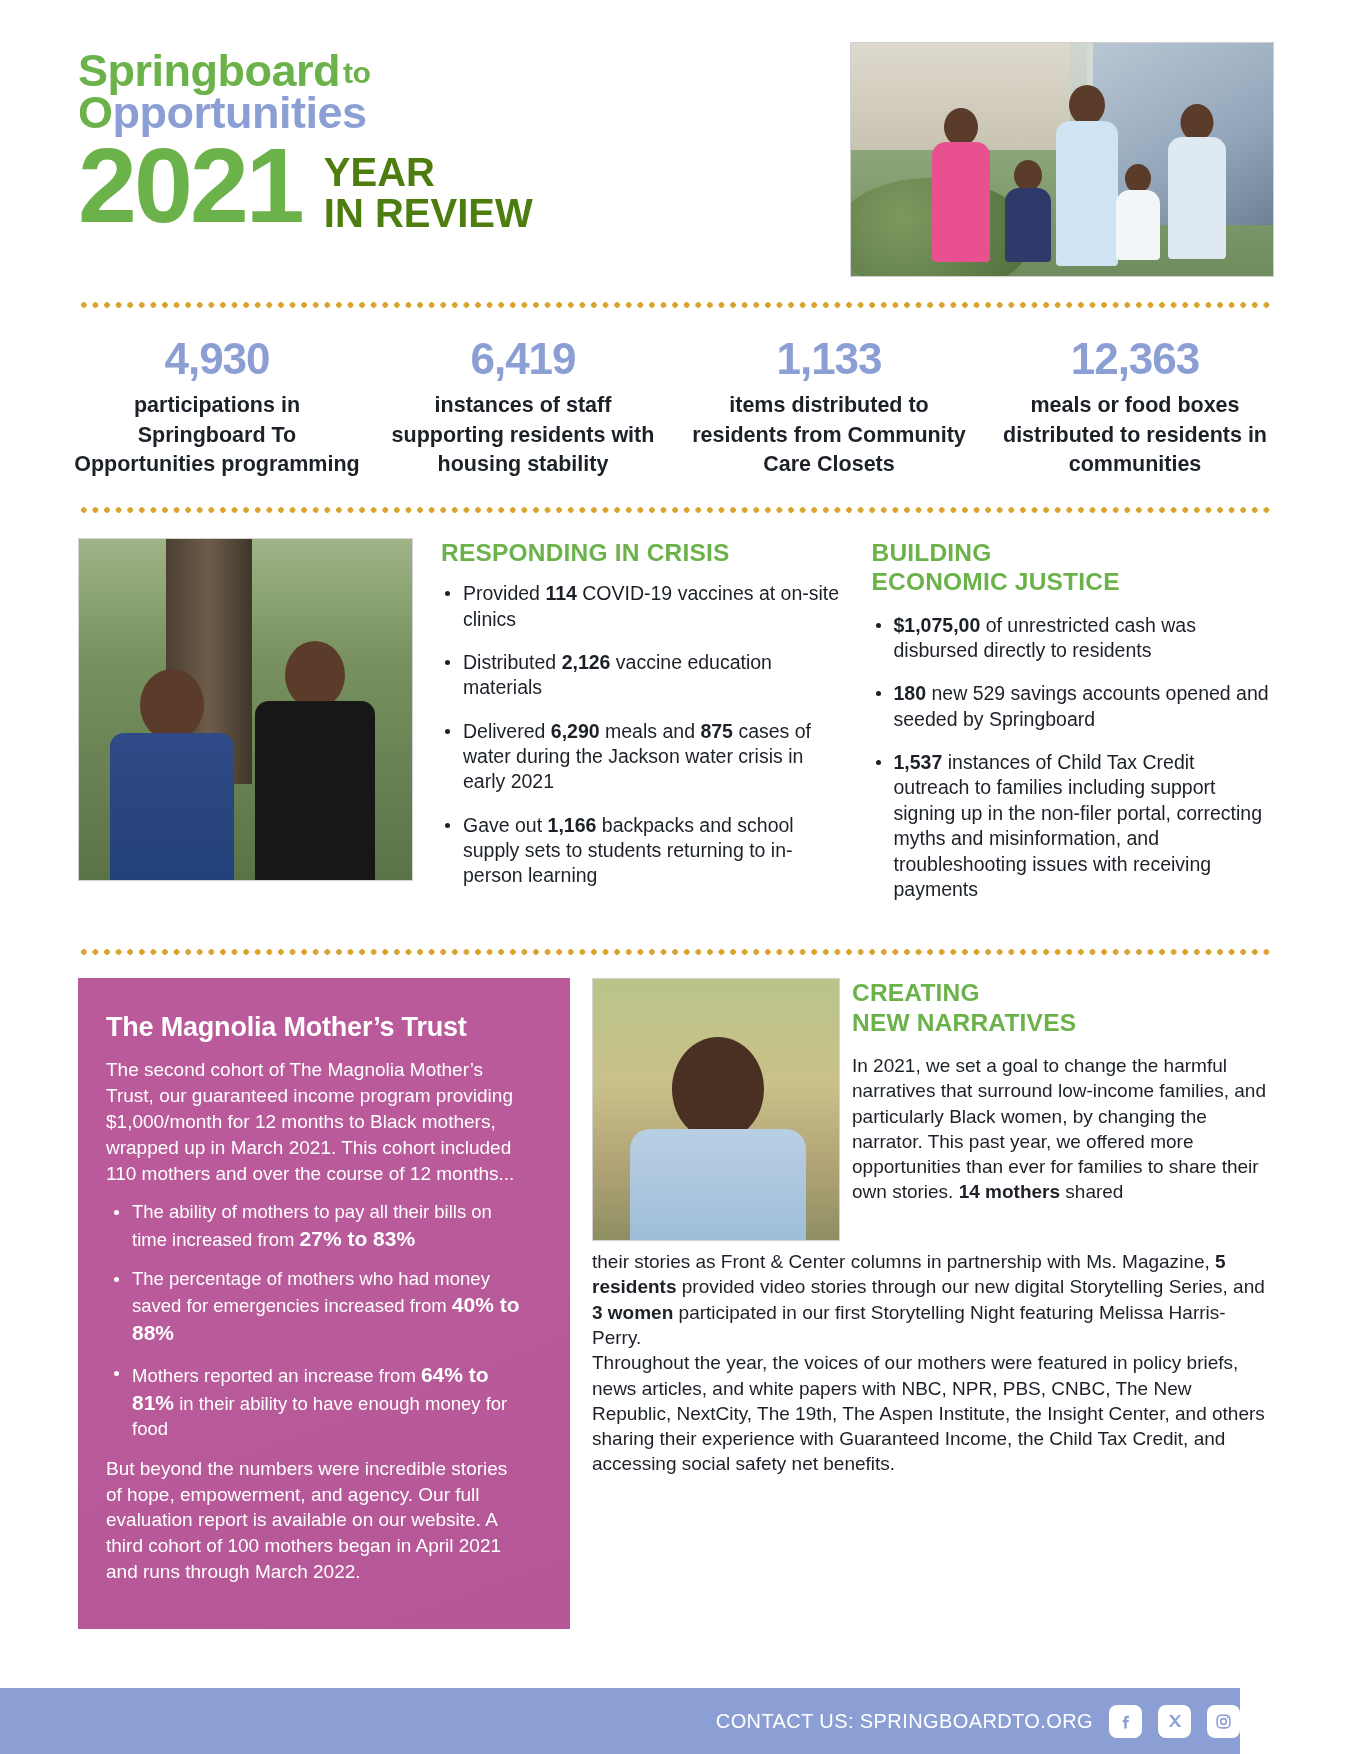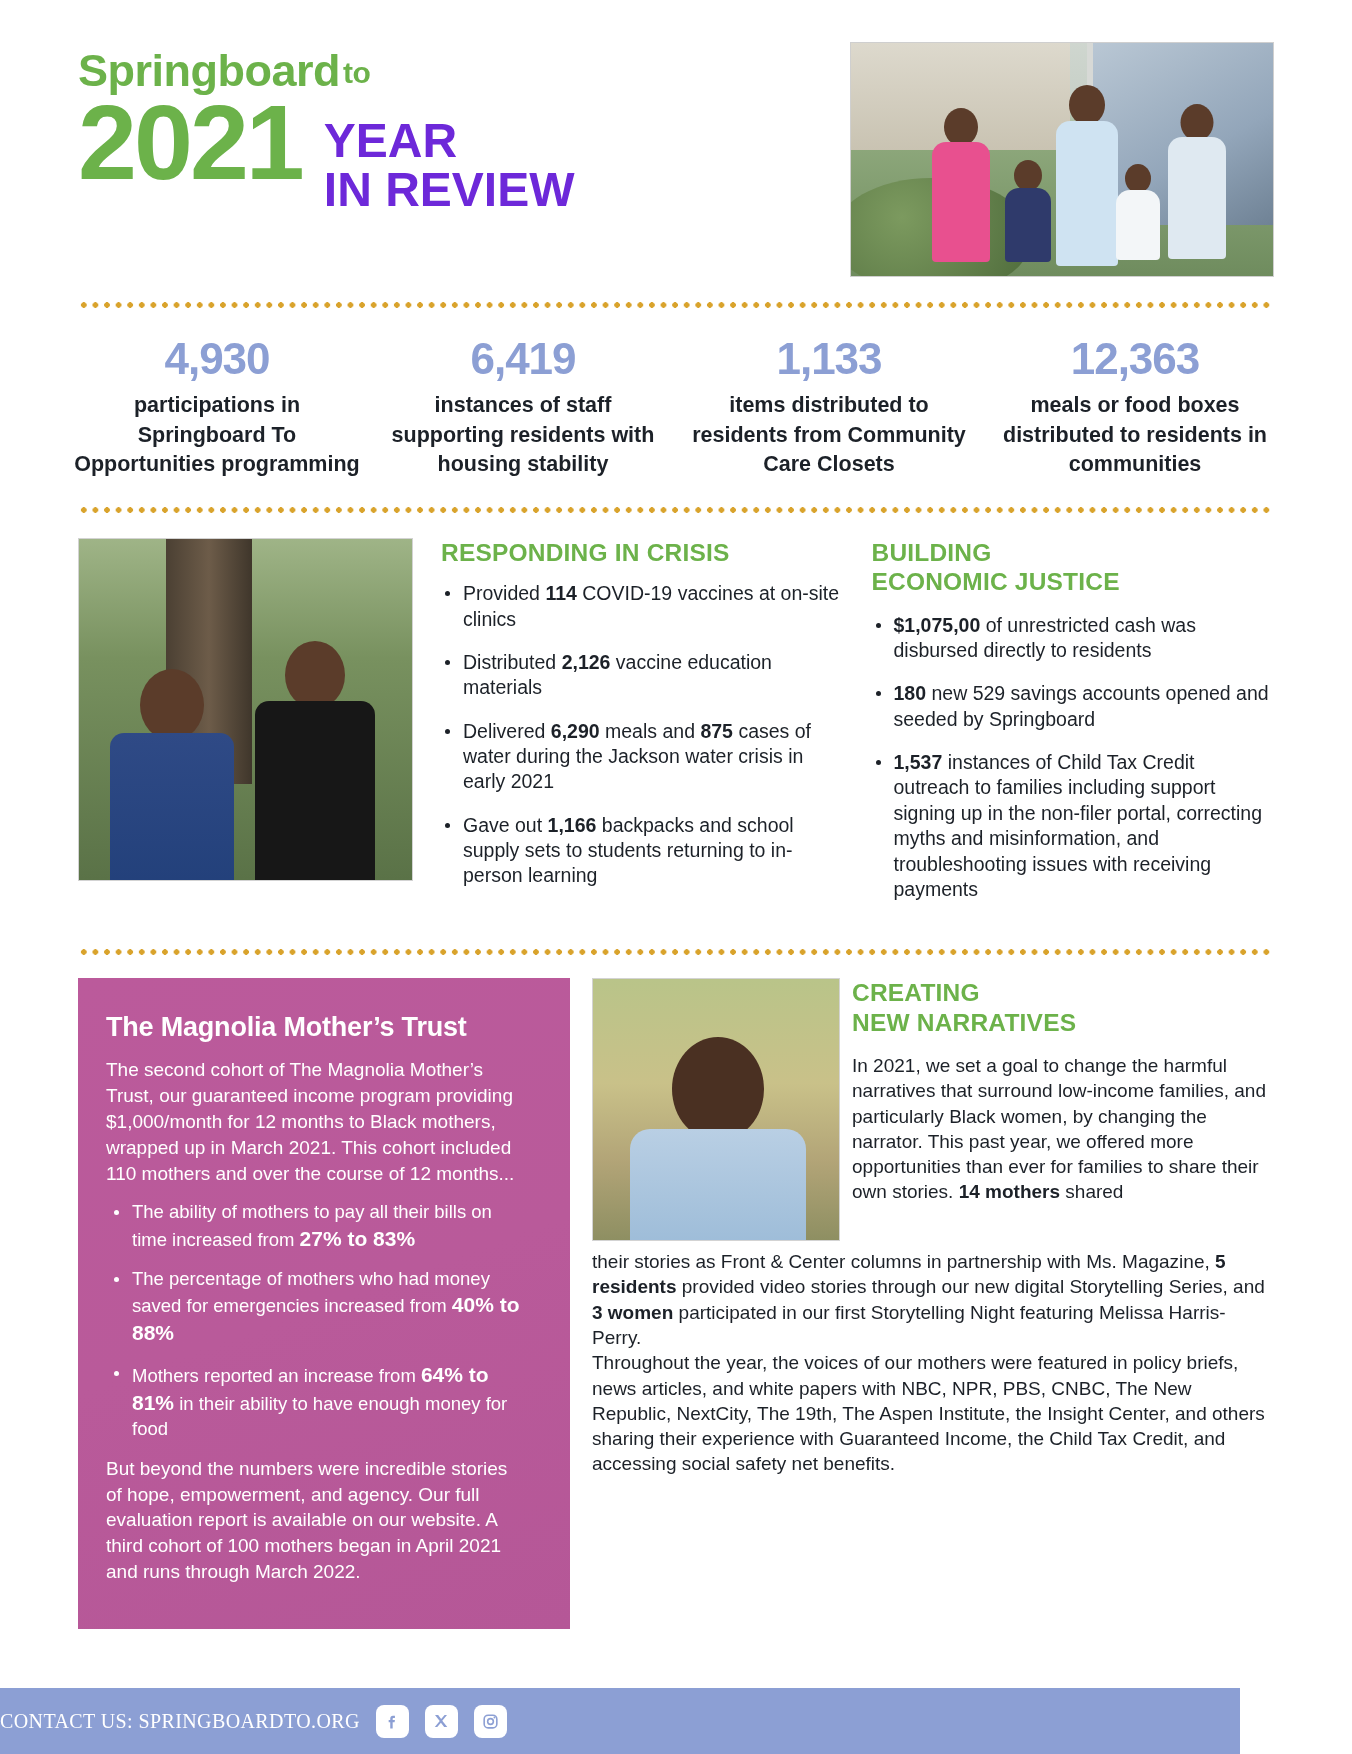--- a/index.html
+++ b/index.html
@@ -70,24 +70,24 @@
   }
   .year {
     font-size: 106px;
     font-weight: bold;
     color: #6cb24a;
     line-height: 0.82;
     letter-spacing: -3px;
   }
   .yir {
     margin-left: 22px;
-    margin-top: 18px;
-    font-size: 48px;
-    font-weight: bold;
-    color: #6d28d9;
+    margin-top: 10px;
+    font-size: 40px;
+    font-weight: bold;
+    color: #4d7c0f;
     line-height: 1.02;
     letter-spacing: 0px;
   }
 
   
   .hero-photo {
     width: 424px;
     height: 235px;
     border: 1px solid #cfcfcf;
     position: relative;
@@ -253,23 +253,22 @@
 
   
   .footer {
     position: absolute;
     left: 0; bottom: 0;
     width: 1240px;
     height: 66px;
     background: #8c9fd4;
     display: flex;
     align-items: center;
-    justify-content: flex-start;
+    justify-content: flex-end;
     gap: 16px;
-    font-family: Liberation Serif, serif;
   }
   .footer-text {
     color: #ffffff;
     font-size: 20px;
     letter-spacing: 0.4px;
   }
   .social {
     width: 33px; height: 33px;
     border-radius: 8px;
     background: #ffffff;
@@ -325,20 +324,21 @@
 <body>
 
 <div class="page">
 
   <div class="header">
     <div class="header-inner">
       <div class="brand-block">
 
         <div class="logo-line1"><span>S</span><span>pringboard</span><span class="tosmall">to</span></div>
 
+        <div class="logo-line2"><span class="logo-cap-green">O</span><span>pportunities</span></div>
 
         <div class="headline-row">
           <div class="year">2021</div>
           <div class="yir">
             <div>YEAR</div>
             <div>IN REVIEW</div>
           </div>
         </div>
       </div>
 

